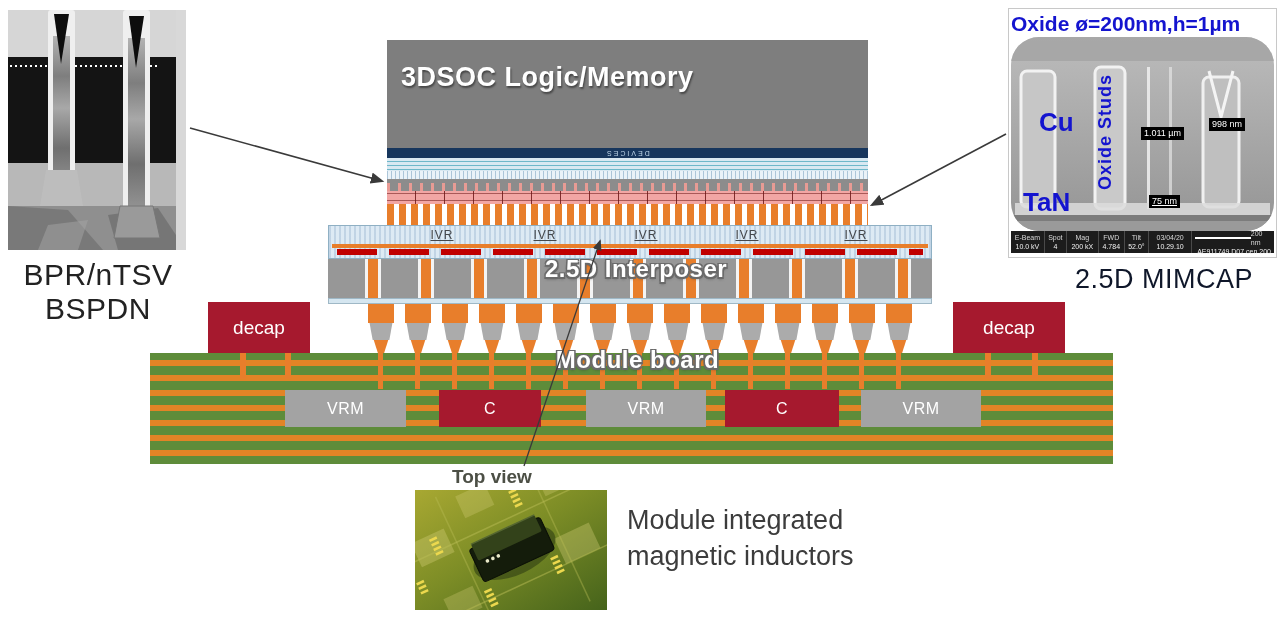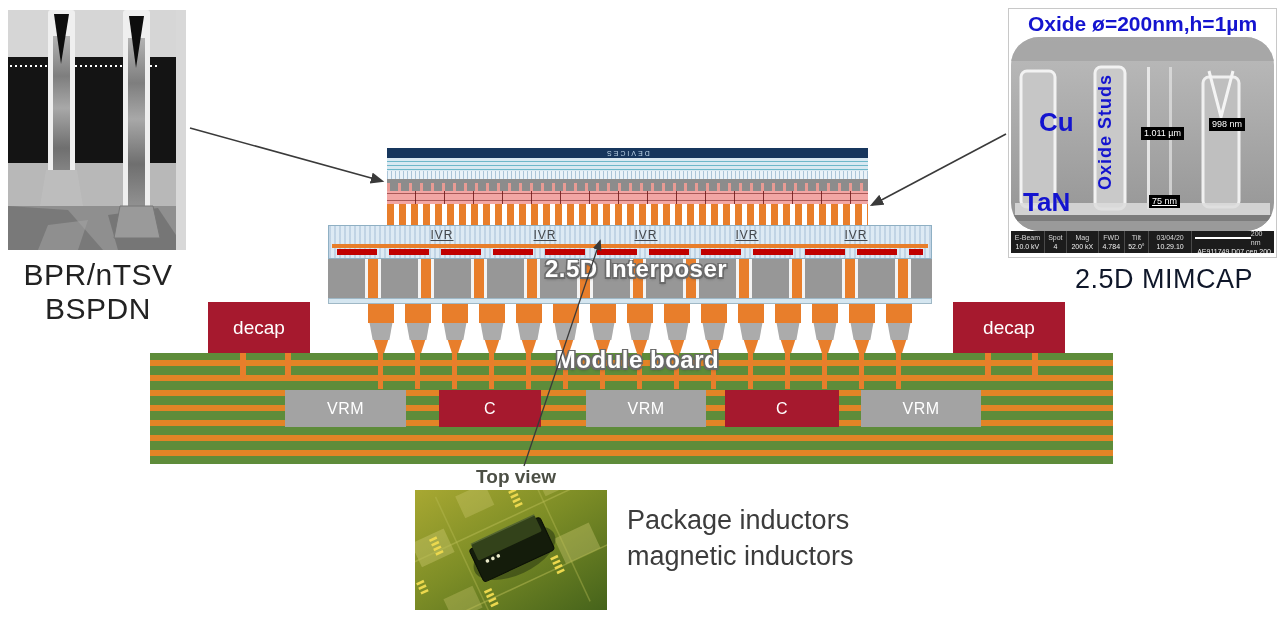--- a/index.html
+++ b/index.html
@@ -71,28 +71,28 @@
   .comp.vrm{background:#A3A3A3;}
   .comp.cap{background:#A6192E;}
   #board-label{position:absolute;left:0;right:0;top:-7px;text-align:center;font-size:24px;z-index:6;}
 
   .decap{position:absolute;width:102px;height:51px;background:#A6192E;display:flex;align-items:center;
          justify-content:center;color:#fff;font-size:19px;z-index:3;}
   #decap-left{left:208px;top:302px;}
   #decap-right{left:953px;top:302px;width:112px;}
 
   
-  #topview-label{left:452px;top:466px;width:104px;text-align:right;font-size:19px;font-weight:bold;color:#4C4F45;}
+  #topview-label{left:452px;top:466px;width:104px;text-align:left;font-size:19px;font-weight:bold;color:#4C4F45;}
   #photo{left:415px;top:490px;width:192px;height:120px;}
   #pkg-caption{left:627px;top:502px;font-size:27px;line-height:36px;color:#3C3C3C;}
 
   
   #right-inset{left:1008px;top:8px;width:269px;height:250px;background:#fff;box-sizing:border-box;
                border:1px solid #C8C8C8;padding:2px;z-index:2;}
-  #sem-title{height:26px;line-height:25px;text-align:center;font-size:21px;font-weight:bold;color:#1414CF;}
+  #sem-title{height:26px;line-height:25px;font-size:21px;font-weight:bold;color:#1414CF;}
   #sem-body{position:relative;height:194px;overflow:hidden;border-radius:28px;}
   #sem-body .blue{position:absolute;color:#1414CF;font-weight:bold;}
   #cu-label{left:28px;top:70px;font-size:26px;}
   #tan-label{left:12px;top:150px;font-size:26px;}
   #oxide-studs-label{left:84px;top:22px;width:26px;height:146px;writing-mode:vertical-rl;transform:rotate(180deg);
                font-size:18px;text-align:center;letter-spacing:1px;}
   .tag{position:absolute;background:#000000;color:#fff;font-size:9px;line-height:11px;padding:1px 3px;white-space:nowrap;}
   #tag1{left:130px;top:90px;} #tag2{left:198px;top:81px;} #tag3{left:138px;top:158px;text-decoration:underline;}
   #sem-status{height:22px;background:#1C1C1C;display:flex;font-size:7px;color:#D8D8D8;}
   .st-col{border-right:1px solid #4A4A4A;display:flex;flex-direction:column;justify-content:center;
@@ -149,20 +149,23 @@
       <polygon points="121,6 136,6 128,58" fill="#0D0D0D"></polygon>
       <polygon points="112,196 145,196 152,228 106,228" fill="#9A9A9A" stroke="#777" stroke-width="1"></polygon>
       <rect x="168" y="0" width="10" height="240" fill="#D8D8D8"></rect>
     </svg>
   </div>
   <div class="abs" id="left-caption">
     <div>BPR/nTSV</div>
     <div>BSPDN</div>
   </div>
 
+  <div class="abs" id="chip">
+    <div id="chip-label">3DSOC Logic/Memory</div>
+  </div>
   <div class="abs" id="layer-navy">
     <span>DEVICES</span>
   </div>
   <div class="abs" id="layer-blue"></div>
   <div class="abs" id="layer-dots"></div>
   <div class="abs" id="layer-gray">
       <span class="ticks abs"></span>
     </div>
   <div class="abs" id="layer-pink"></div>
   <div class="abs" id="layer-ubumps"></div>
@@ -337,21 +340,21 @@
         <rect x="58" y="42" width="78" height="36" rx="3" fill="#141C0B" stroke="#0A0F06"></rect>
         <rect x="62" y="38" width="70" height="18" rx="2" fill="#33421A"></rect>
         <line x1="62" y1="38" x2="132" y2="38" stroke="#556630" stroke-width="1.5"></line>
         <circle cx="70" cy="60" r="1.8" fill="#E8E8C8"></circle>
           <circle cx="76" cy="60" r="1.8" fill="#E8E8C8"></circle>
           <circle cx="82" cy="60" r="1.8" fill="#E8E8C8"></circle>
       </g>
     </svg>
   </div>
   <div class="abs" id="pkg-caption">
-    <div>Package inductors</div>
+    <div>Module integrated</div>
     <div>magnetic inductors</div>
   </div>
 
   <div class="abs" id="right-inset">
     <div id="sem-title">Oxide ø=200nm,h=1µm</div>
     <div id="sem-body">
       <svg width="263" height="194" viewBox="0 0 263 194">
         <defs>
           <linearGradient id="semg" x1="0" y1="0" x2="0" y2="1">
             <stop offset="0" stop-color="#BCBCBC"></stop>

